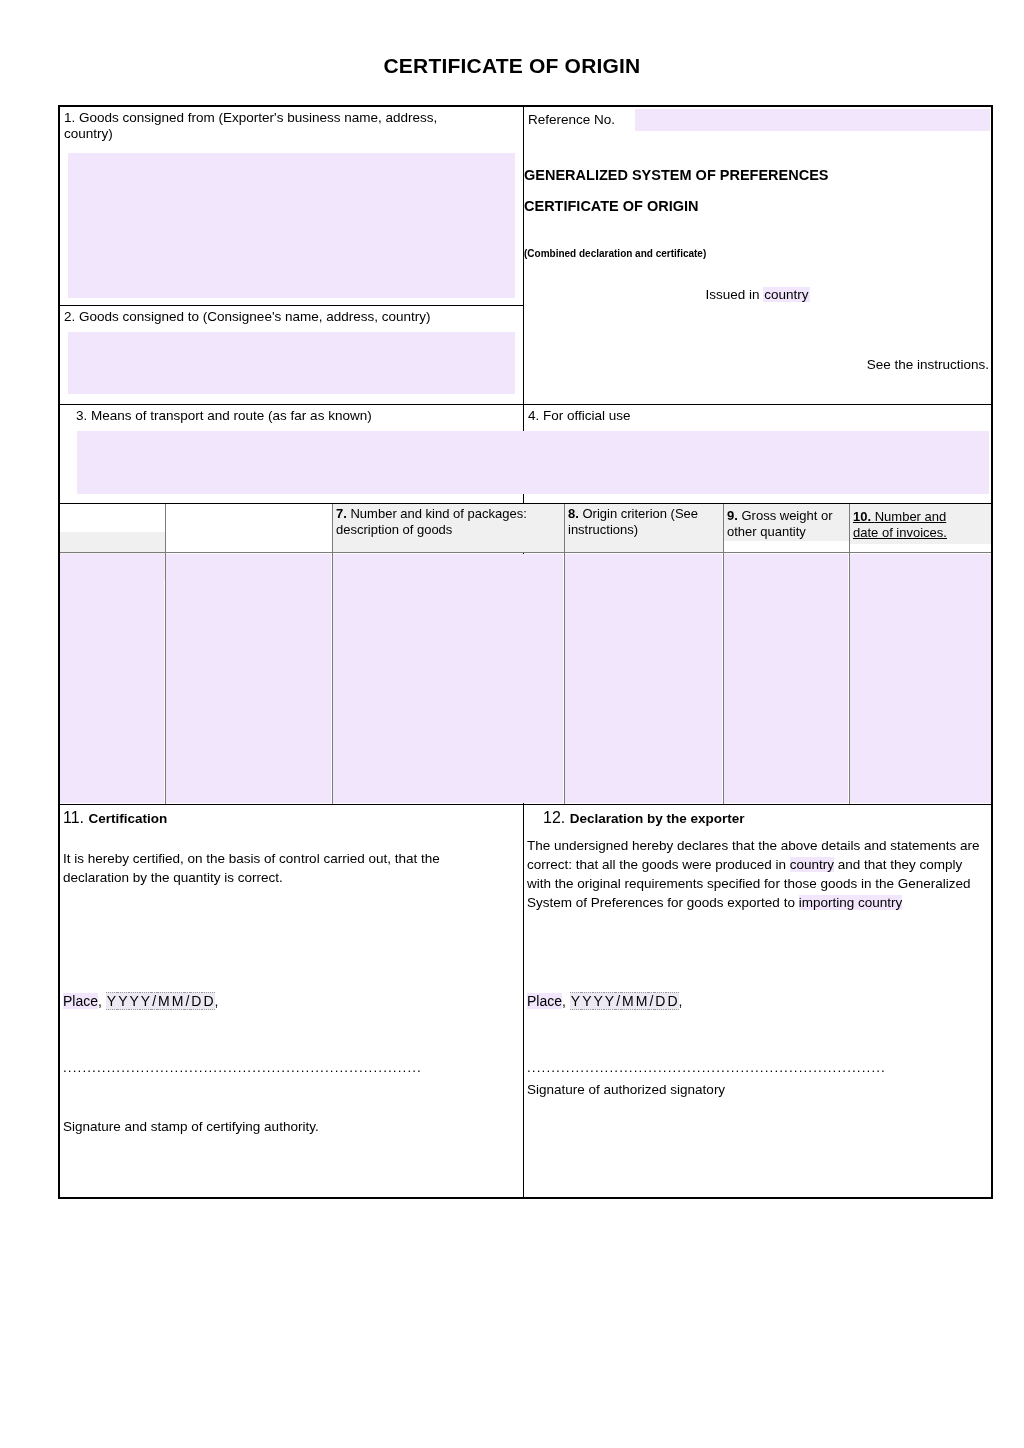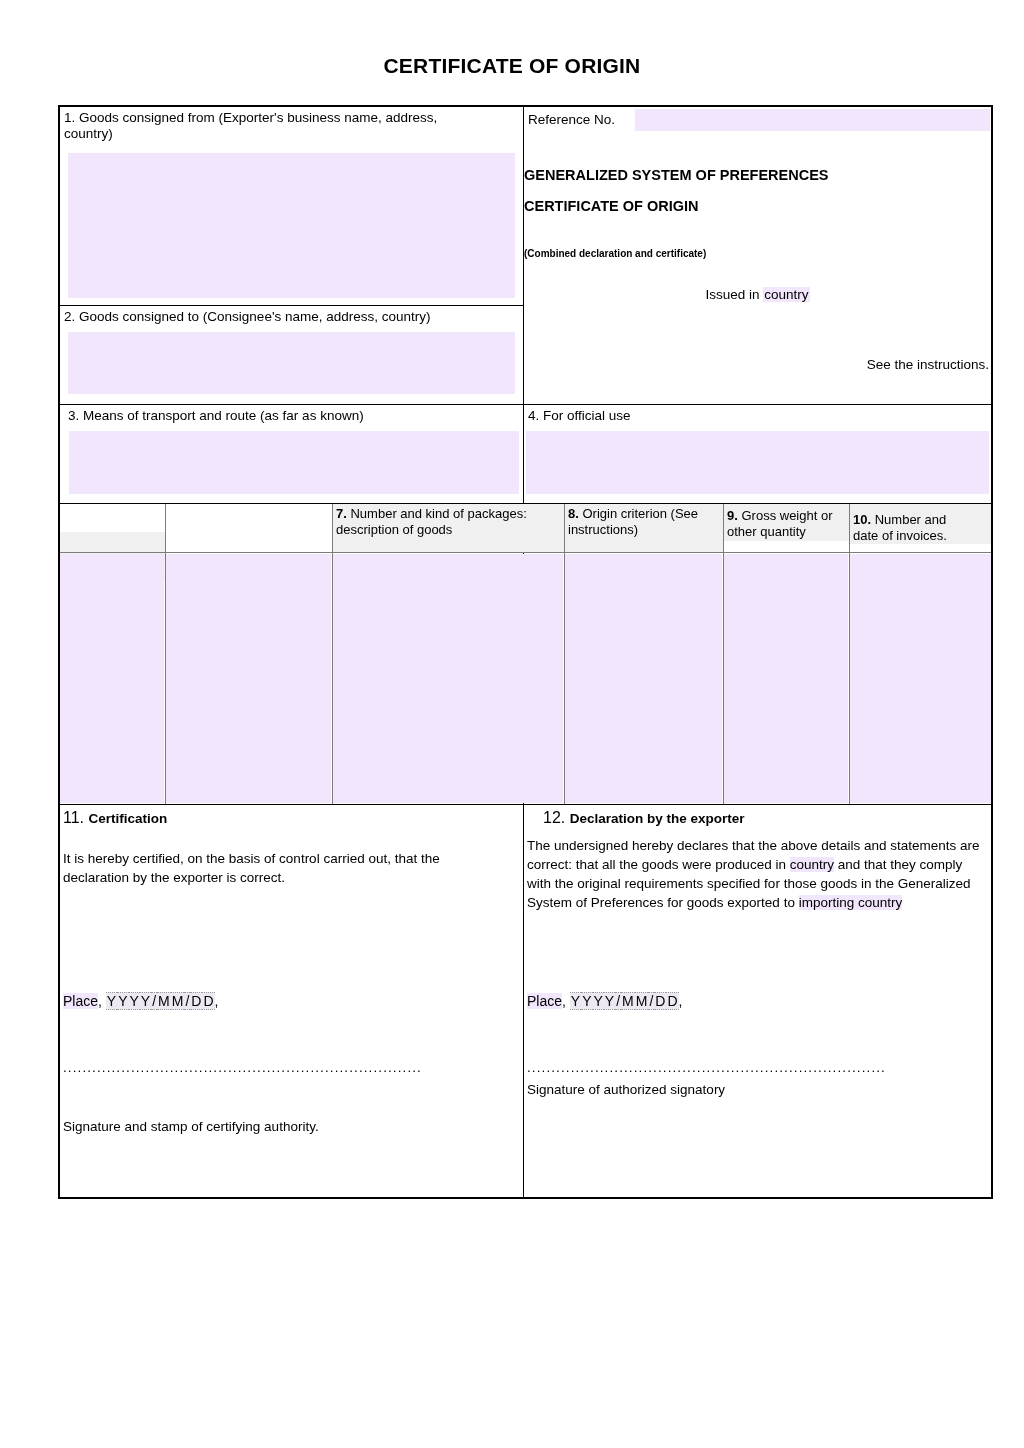--- a/index.html
+++ b/index.html
@@ -147,21 +147,21 @@
     <div class="cell-label">1. Goods consigned from (Exporter's business name, address,
      country)</div>
     <div class="fill" style="left:8px; top:46px; width:447px; height:145px;"></div>
   </div>
 
   <div class="cell" style="left:0; top:199px; width:463px; height:98px;">
     <div class="cell-label">2. Goods consigned to (Consignee's name, address, country)</div>
     <div class="fill" style="left:8px; top:26px; width:447px; height:62px;"></div>
   </div>
 
-  <div class="cell" style="left:4px; top:298px; width:463px; height:98px;">
+  <div class="cell" style="left:12px; top:298px; width:463px; height:98px;">
     <div class="cell-label">3. Means of transport and route (as far as known)</div>
     <div class="fill" style="left:5px; top:26px; width:450px; height:63px;"></div>
   </div>
 
   <div class="cell" style="left:464px; top:298px; width:467px; height:98px;">
     <div class="cell-label">4. For official use</div>
     <div class="fill" style="left:2px; top:26px; width:463px; height:63px;"></div>
   </div>
 
   <div class="cell" style="left:464px; top:0; width:467px; height:297px;">
@@ -188,21 +188,21 @@
 description of goods</span></span>
   </div>
   <div class="th" style="left:505px; top:397px; width:158px; height:48px; align-items:flex-start;">
     <span class="th-inner" style="white-space:pre-line;"><b>8.</b> <span>Origin criterion (See
 instructions)</span></span>
   </div>
   <div class="th" style="left:664px; top:397px; width:125px; height:37px; align-items:center;">
     <span class="th-inner" style="white-space:pre-line;"><b>9.</b> <span>Gross weight or
 other quantity</span></span>
   </div>
-  <div class="th" style="left:790px; top:397px; width:141px; height:40px; align-items:flex-end;">
+  <div class="th" style="left:790px; top:397px; width:141px; height:40px; align-items:center;text-decoration:underline;">
     <span class="th-inner" style="white-space:pre-line;"><b>10.</b> <span>Number and
 date of invoices.</span></span>
   </div>
 
   <div class="vline-gray" style="left:105px; top:397px; height:48px;"></div>
   <div class="vline-gray" style="left:272px; top:397px; height:48px;"></div>
   <div class="vline-gray" style="left:504px; top:397px; height:48px;"></div>
   <div class="vline-gray" style="left:663px; top:397px; height:48px;"></div>
   <div class="vline-gray" style="left:789px; top:397px; height:48px;"></div>
   <div class="hline-gray" style="left:0; top:445px; width:931px;"></div>
@@ -218,21 +218,21 @@
   <div class="vline-gray" style="left:272px; top:446px; height:251px;"></div>
   <div class="vline-gray" style="left:504px; top:446px; height:251px;"></div>
   <div class="vline-gray" style="left:663px; top:446px; height:251px;"></div>
   <div class="vline-gray" style="left:789px; top:446px; height:251px;"></div>
 
   <div class="cell" style="left:0; top:698px; width:463px; height:392px;">
     <div style="position:absolute; left:3px; top:4px;">
       <span class="sec-num">11.</span>
       <span class="sec-head">Certification</span>
     </div>
-    <div class="body-text" style="position:absolute; left:3px; top:44px; width:432px;">It is hereby certified, on the basis of control carried out, that the declaration by the exporter is correct.</div>
+    <div class="body-text" style="position:absolute; left:3px; top:44px; width:432px;">It is hereby certified, on the basis of control carried out, that the declaration by the quantity is correct.</div>
 
     <div class="dateline" style="position:absolute; left:3px; top:188px;">
       <span class="hl">Place</span><span>,</span>
       <span><span class="dchar">Y</span><span class="dchar">Y</span><span class="dchar">Y</span><span class="dchar">Y</span><span class="dchar">/</span><span class="dchar">M</span><span class="dchar">M</span><span class="dchar">/</span><span class="dchar">D</span><span class="dchar">D</span></span><span>,</span>
     </div>
 
     <div class="dotline" style="position:absolute; left:3px; top:255px; width:420px;">..........................................................................</div>
     <div class="body-text" style="position:absolute; left:3px; top:275px;margin-top:37px;">Signature and stamp of certifying authority.</div>
   </div>
 

